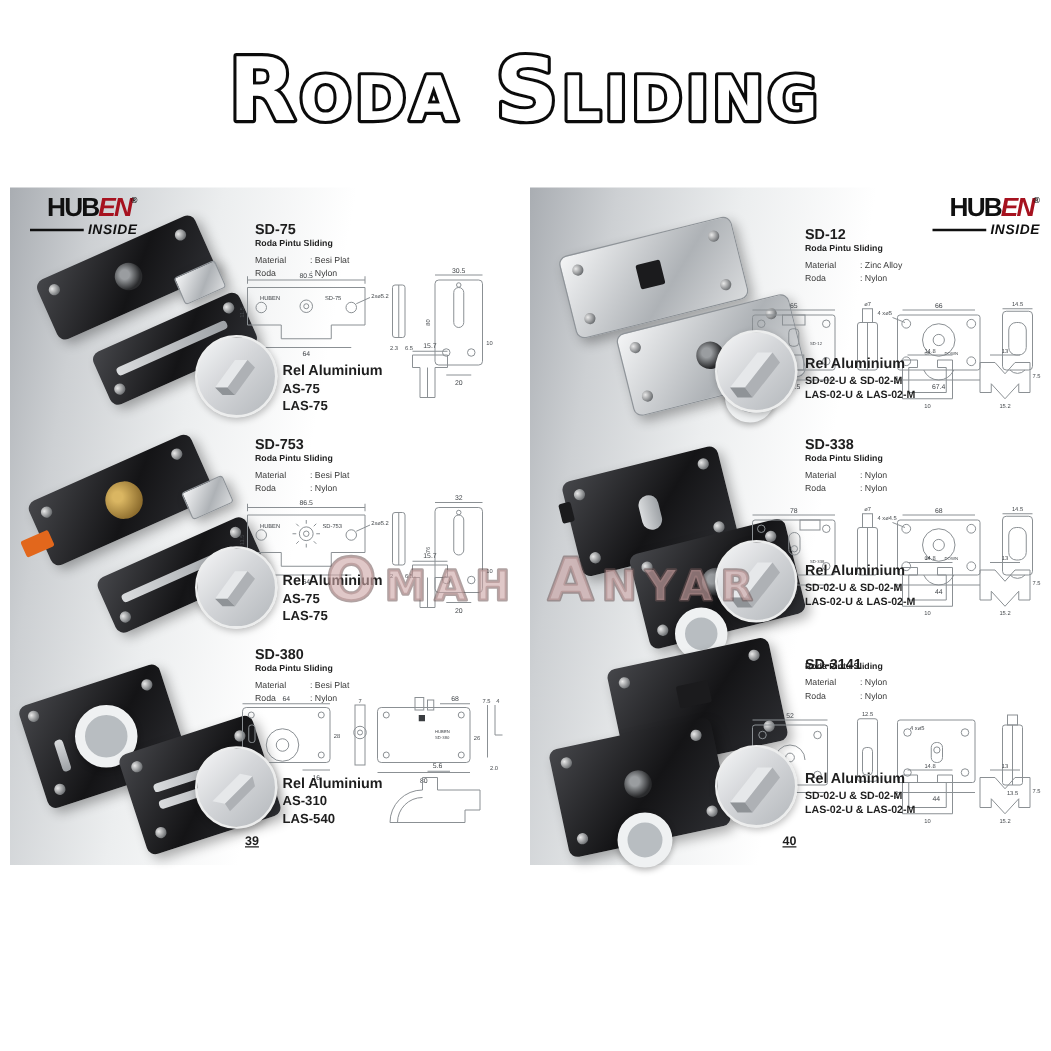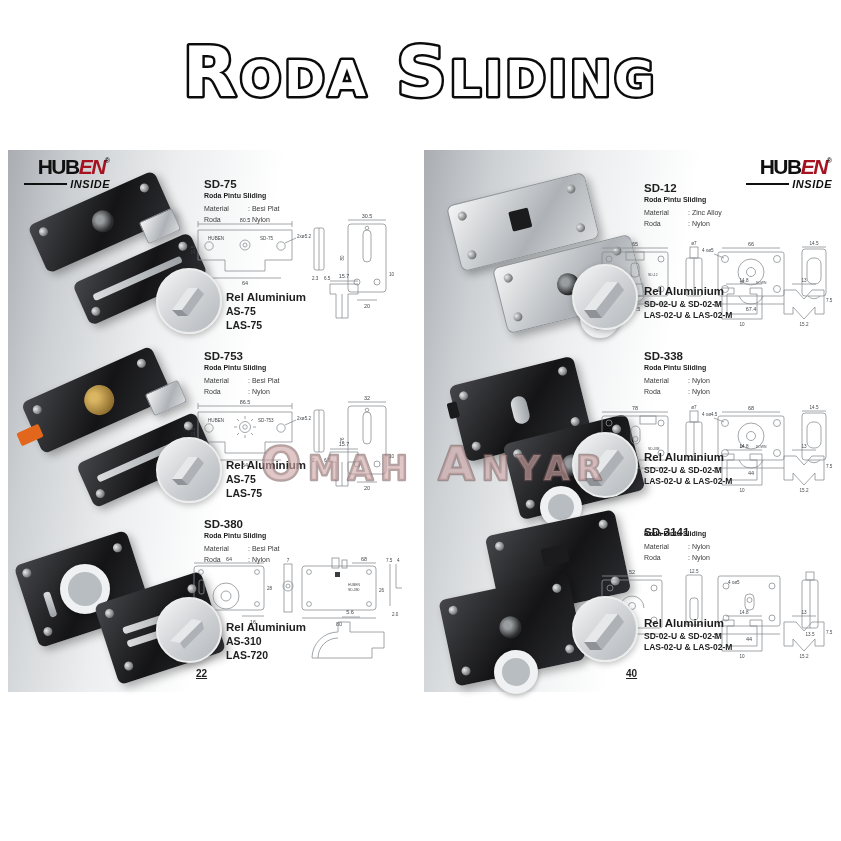--- a/index.html
+++ b/index.html
@@ -367,32 +367,32 @@
     <div class="circle" style="left:148px;top:447px">
       <svg width="62" height="62" viewBox="0 0 62 62">
         <polygon points="12,42 34,20 44,22 22,44" fill="#e6e8ea"></polygon>
         <polygon points="22,44 44,22 46,30 26,50" fill="#aeb1b5"></polygon>
       </svg>
     </div>
 
     <div class="rel" style="left:218px;top:470px">
       <div class="rel-main">Rel Aluminium</div>
       <div class="rel-sub">AS-310</div>
-      <div class="rel-sub">LAS-720</div>
+      <div class="rel-sub">LAS-540</div>
     </div>
 
     <svg class="tdraw" style="left:296px;top:458px" width="92" height="58" viewBox="0 0 92 58">
       <text x="46" y="6" text-anchor="middle">5.6</text>
       <line x1="38" y1="9" x2="56" y2="9"></line>
       <path d="M8,50 A26,26 0 0 1 34,24 v-10 h12 v10 h34 v16 h-12 v10 z"></path>
       <path d="M14,50 A20,20 0 0 1 34,30"></path>
     </svg>
   </div>
 
-  <div class="pagenum" style="left:188px;top:518px">22</div>
+  <div class="pagenum" style="left:188px;top:518px">39</div>
 </div>
 
 <div class="page" id="page-right">
 
   <div class="logo" style="left:322px;top:6px">
     <div class="logo-row">
       <span class="logo-a">HUB</span>
         <span class="logo-b">EN</span>
         <span class="logo-reg">®</span>
     </div>

